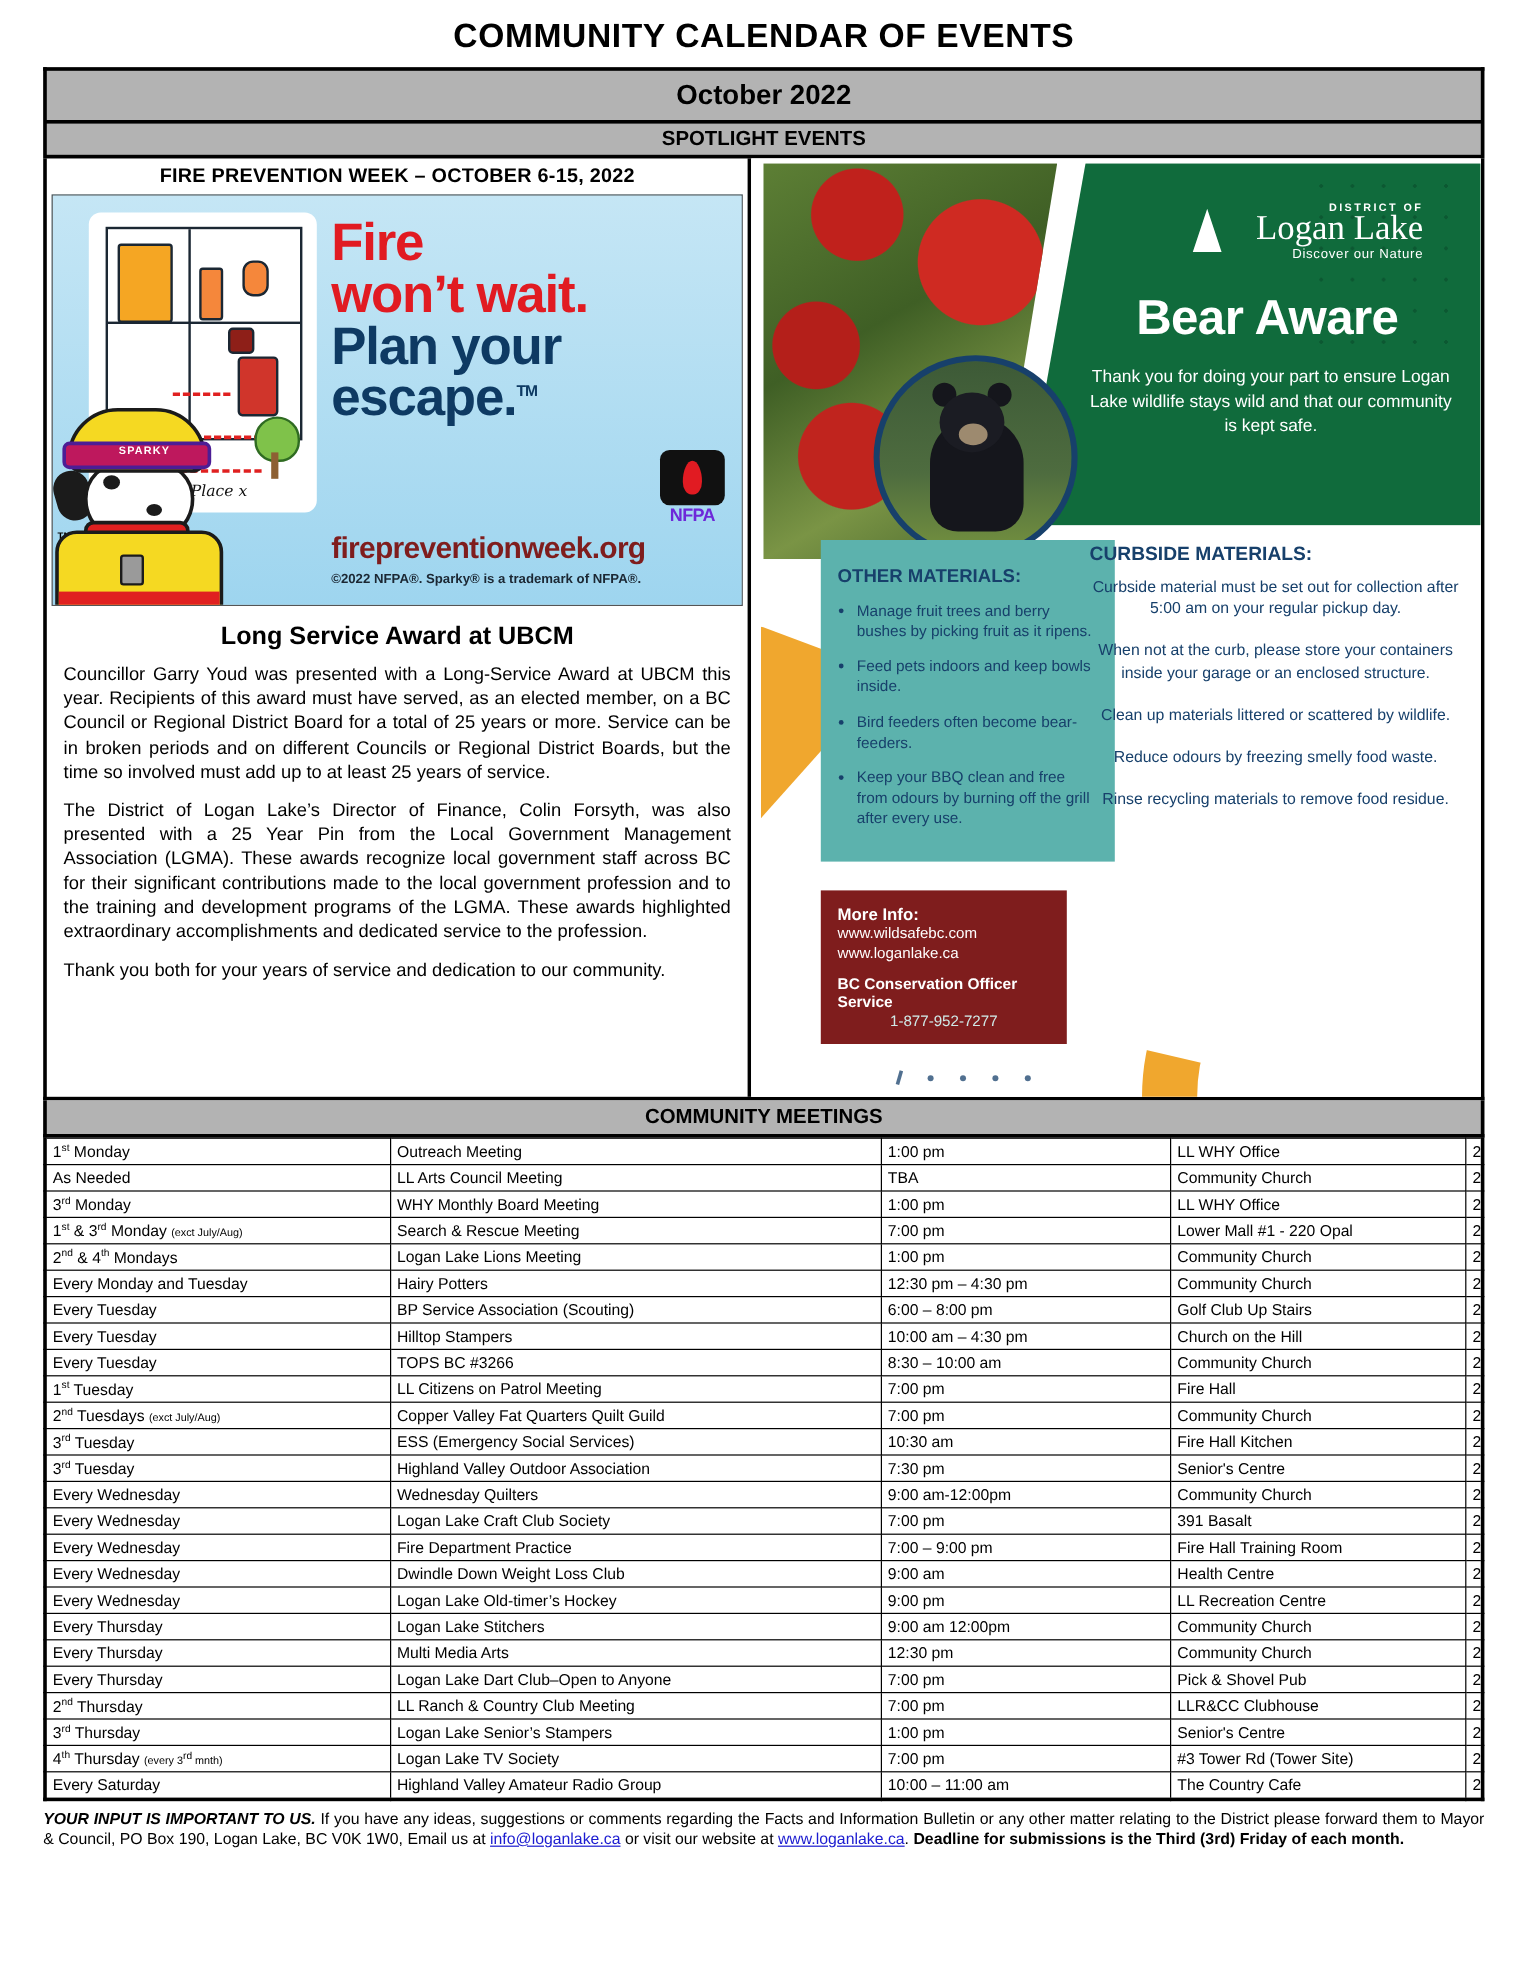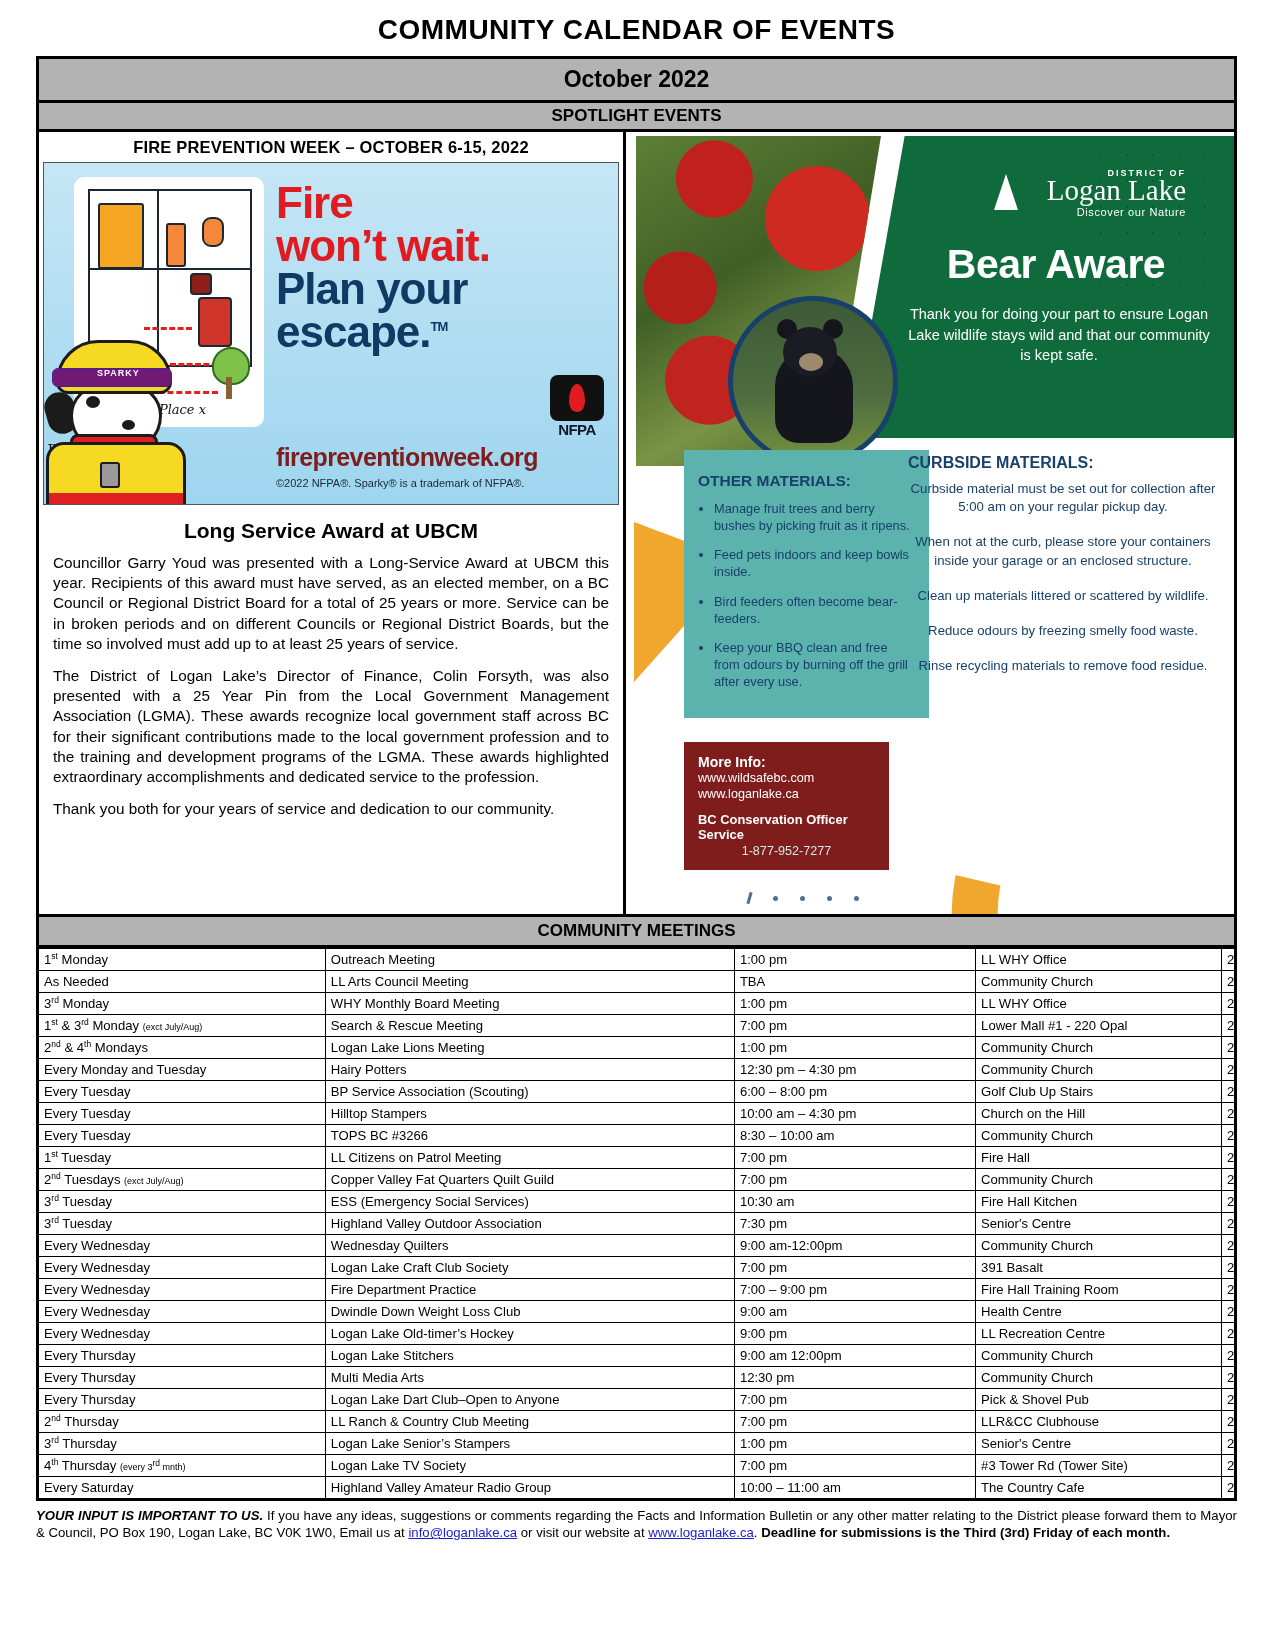--- a/index.html
+++ b/index.html
@@ -49,44 +49,44 @@
   .fp-obj1{position:absolute;left:92px;top:46px;width:16px;height:40px;background:#f5873b;border:2px solid #1b2733;border-radius:3px;}
   .fp-obj2{position:absolute;right:40px;top:40px;width:18px;height:26px;background:#f5873b;border:2px solid #1b2733;border-radius:9px;}
   .fp-obj3{position:absolute;right:52px;top:96px;width:18px;height:18px;background:#8e1f18;border:2px solid #1b2733;border-radius:4px;}
   .fp-tree{position:absolute;right:18px;bottom:28px;width:34px;height:52px;}
   .fp-tree .crown{position:absolute;left:0;top:0;width:34px;height:34px;background:#7fc24a;border:2px solid #2f6b22;border-radius:50% 50% 45% 45%;}
   .fp-tree .trunk{position:absolute;left:14px;top:30px;width:6px;height:22px;background:#8d6033;}
   .fp-arrow{position:absolute;height:0;border-top:3px dashed #e02020;}
   .fp-meet{position:absolute;left:26px;bottom:10px;font-size:13px;font-style:italic;color:#111;font-family:"DejaVu Serif",serif;}
   .sparky{position:absolute;left:-2px;bottom:0;width:150px;height:170px;}
   .sp-hat{position:absolute;left:14px;top:6px;width:110px;height:48px;background:#f5d922;border:3px solid #1b1b1b;border-radius:50px 50px 14px 14px;}
-  .sp-hatband{position:absolute;left:10px;top:34px;width:118px;height:17px;background:#701a75;border:1px solid #4c1d95;border-radius:6px;}
+  .sp-hatband{position:absolute;left:10px;top:34px;width:118px;height:17px;background:#be185d;border:3px solid #4c1d95;border-radius:6px;}
   .sp-hatband span{position:absolute;left:44px;top:-1px;font-size:9px;font-weight:bold;color:#fff;letter-spacing:1px;}
   .sp-face{position:absolute;left:28px;top:50px;width:86px;height:62px;background:#fff;border:3px solid #1b1b1b;border-radius:40px 40px 46px 46px;}
   .sp-ear{position:absolute;left:4px;top:58px;width:30px;height:42px;background:#1b1b1b;border-radius:16px;transform:rotate(-16deg);}
   .sp-spot{position:absolute;left:44px;top:62px;width:14px;height:12px;background:#1b1b1b;border-radius:50%;}
   .sp-nose{position:absolute;left:80px;top:86px;width:13px;height:10px;background:#1b1b1b;border-radius:50%;}
   .sp-coat{position:absolute;left:4px;top:108px;width:134px;height:62px;background:#f5d922;border:3px solid #1b1b1b;border-radius:18px 18px 0 0;}
   .sp-coat:after{content:"";position:absolute;left:0;right:0;bottom:-2px;height:16px;background:#e02020;}
   .sp-collar{position:absolute;left:28px;top:100px;width:82px;height:14px;background:#e02020;border:3px solid #1b1b1b;border-radius:8px;}
   .sp-clasp{position:absolute;left:58px;top:128px;width:16px;height:22px;background:#9a9a9a;border:2px solid #1b1b1b;border-radius:3px;}
   .sp-tm{position:absolute;left:6px;top:108px;font-size:8px;font-weight:bold;}
 
   .fire-text{position:absolute;left:232px;top:18px;right:10px;}
   .ft-fire{font-size:44px;font-weight:bold;color:#e11b22;line-height:.98;letter-spacing:-1px;}
   .ft-wont{font-size:44px;font-weight:bold;color:#e11b22;line-height:.98;letter-spacing:-1px;}
   .ft-plan{font-size:44px;font-weight:bold;color:#0e3a63;line-height:.98;letter-spacing:-1px;}
   .ft-esc{font-size:44px;font-weight:bold;color:#0e3a63;line-height:.98;letter-spacing:-1px;}
   .ft-esc sup{font-size:13px;vertical-align:super;}
   .nfpa{position:absolute;right:10px;top:212px;width:58px;height:66px;}
   .nfpa .bx{position:absolute;left:0;top:0;width:54px;height:46px;background:#111;border-radius:8px;}
   .nfpa .fl{position:absolute;left:19px;top:9px;width:16px;height:28px;background:#e11b22;border-radius:50% 50% 45% 45%/62% 62% 38% 38%;}
-  .nfpa .lb{position:absolute;left:0;top:46px;width:54px;text-align:center;font-size:15px;font-weight:bold;color:#0f172a;letter-spacing:-.5px;}
+  .nfpa .lb{position:absolute;left:0;top:46px;width:54px;text-align:center;font-size:15px;font-weight:bold;color:#6d28d9;letter-spacing:-.5px;}
   .ft-url{position:absolute;left:232px;top:280px;font-size:25px;font-weight:bold;color:#7f1d1d;letter-spacing:-.6px;}
-  .ft-cr{position:absolute;left:232px;top:314px;font-size:11px;font-weight:normal;color:#1b2733;}
+  .ft-cr{position:absolute;left:232px;top:314px;font-size:11px;font-weight:bold;color:#1b2733;}
 
   
   .ls-wrap{padding:10px 14px 0 14px;flex:1;}
   .ls-title{text-align:center;font-weight:bold;font-size:21px;padding:4px 0 10px 0;}
   .ls-p{font-size:15.3px;line-height:1.32;text-align:justify;margin:0 0 12px 0;}
 
   
   .bear{position:absolute;inset:0;background:#fff;}
   .bear-top{position:absolute;left:10px;top:4px;right:0;height:330px;overflow:hidden;}
   .apples{position:absolute;left:0;top:0;width:245px;height:330px;

